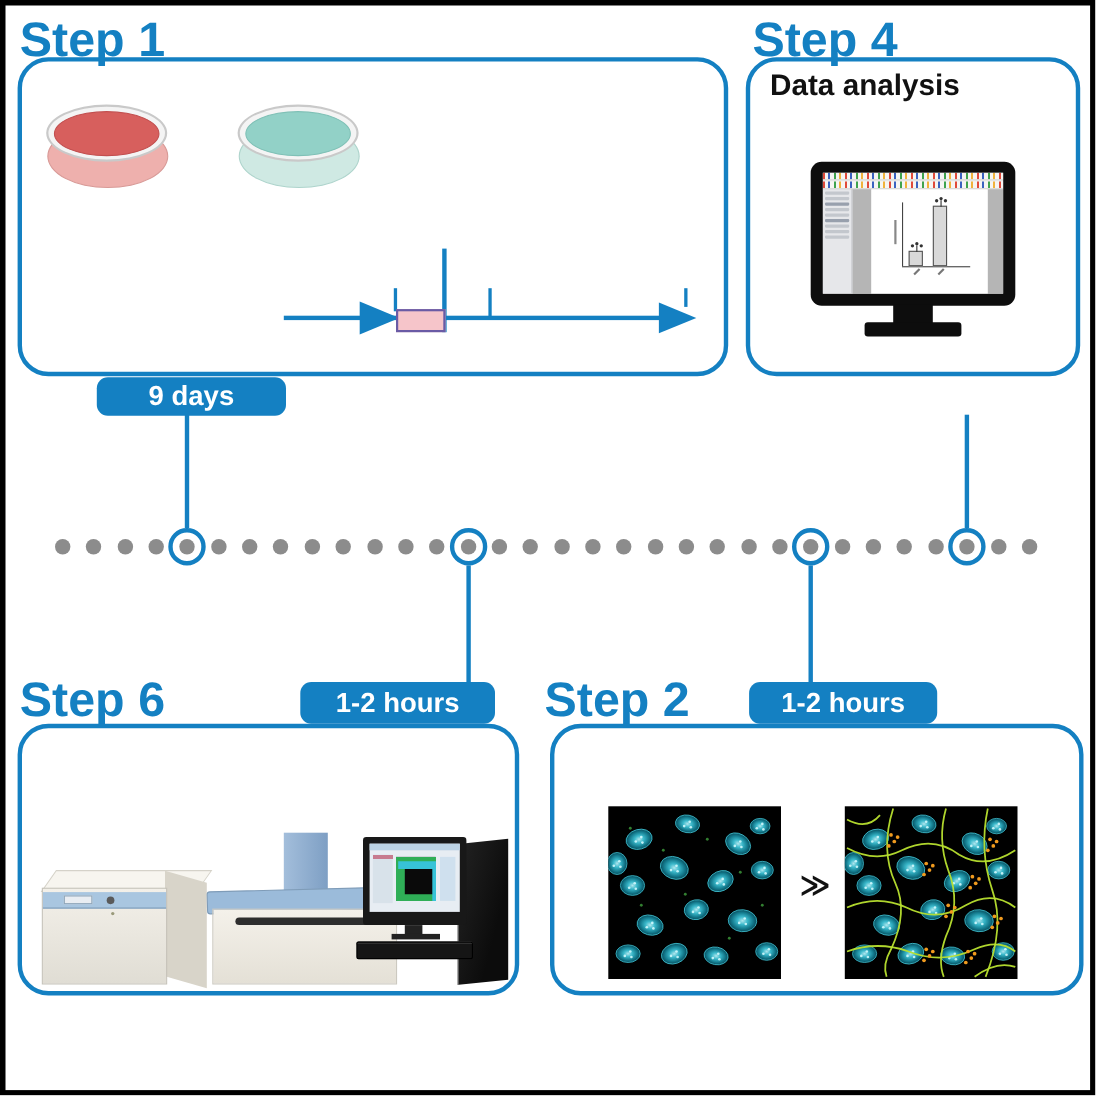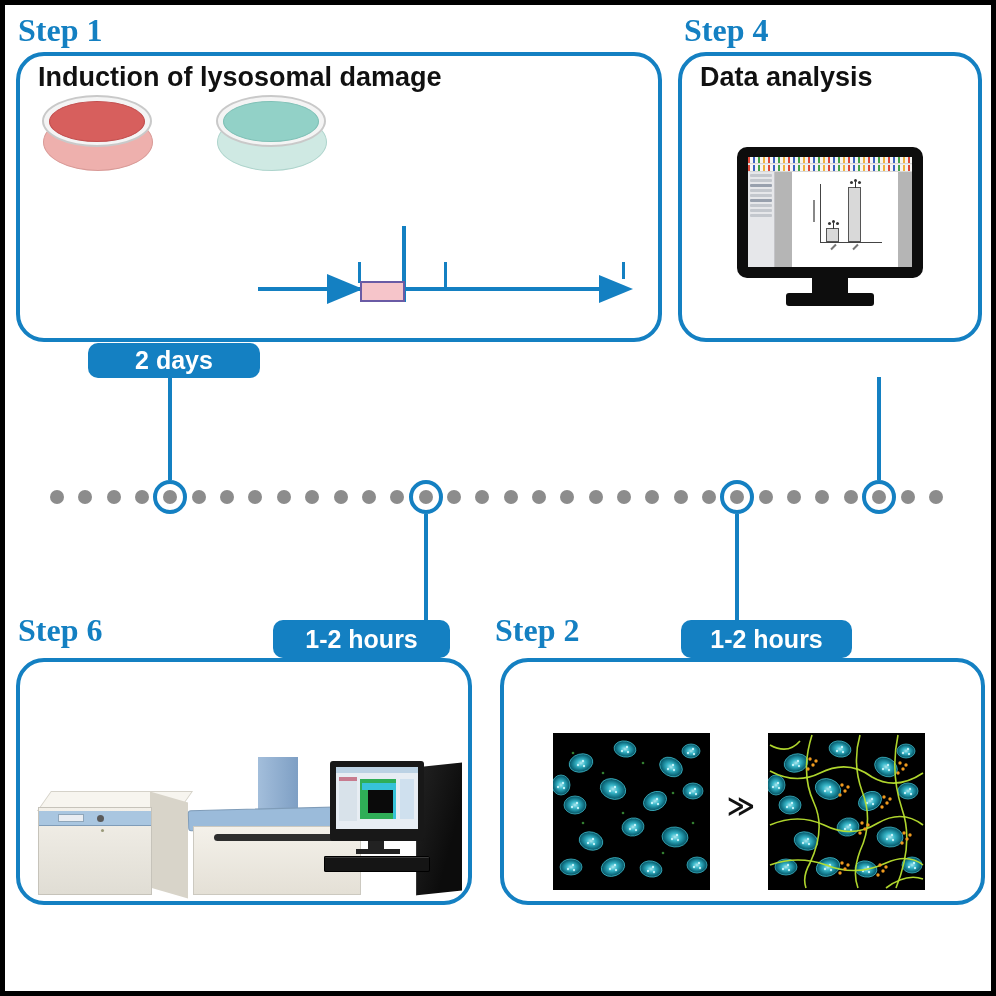--- a/index.html
+++ b/index.html
@@ -2,21 +2,21 @@
 <html style="--accent: #1480c2;"><head>
 <meta charset="utf-8">
 <style>
   :root{ --accent:#1480c2; }
   *{ margin:0; padding:0; box-sizing:border-box; }
   body{ font-family:"Liberation Sans","DejaVu Sans",sans-serif; background:#fff; color:#111; }
   .page{ position:relative; width:996px; height:996px; background:#fff; overflow:hidden; }
   .frame{ position:absolute; inset:0; border:5px solid #000; z-index:50; pointer-events:none; }
 
   .abs{ position:absolute; }
-  .step-label{ position:absolute; font-size:32px; font-weight:bold; color:var(--accent); z-index:6;font-family:Liberation Serif, serif; }
+  .step-label{ position:absolute; font-size:44px; font-weight:bold; color:var(--accent); z-index:6; }
   .box{ position:absolute; border:4px solid var(--accent); border-radius:28px; background:#fff; z-index:2; }
   .box-title{ position:absolute; font-size:27px; font-weight:bold; color:#111; z-index:4; }
   .badge{ position:absolute; background:var(--accent); border-radius:10px; color:#fff;
           font-size:25px; font-weight:bold; text-align:center; z-index:5; }
   .ctr{ text-align:center; }
 
   
   .dish{ position:absolute; width:112px; height:80px; z-index:3; }
   .dish-side{ position:absolute; left:1px; top:18px; width:110px; height:58px; border-radius:50%; }
   .red-side{ background:#eeb0ad; border:1px solid #d89a97; }
@@ -95,21 +95,20 @@
   
   .micro{ position:absolute; width:157px; height:157px; background:#000; z-index:3; }
 </style>
 </head>
 <body>
 
 <div class="page">
 
   <div class="step-label" style="left:18px;top:12px">Step 1</div>
   <div class="box" style="left:16px;top:52px;width:646px;height:290px"></div>
-  <div class="box-title" style="left:38px;top:62px">Induction of lysosomal damage</div>
 
   <div class="dish" style="left:42px;top:95px">
     <div class="dish-side red-side"></div>
     <div class="dish-rim"></div>
     <div class="dish-media red-media"></div>
   </div>
   <div class="abs ctr" style="left:160px;top:122px;width:44px;font-size:21px">or</div>
   <div class="dish" style="left:216px;top:95px">
     <div class="dish-side teal-side"></div>
     <div class="dish-rim"></div>
@@ -134,21 +133,21 @@
   <div class="tl-line" style="left:444px;top:262px;width:3px;height:26px"></div>
   <div class="tl-line" style="left:622px;top:262px;width:3px;height:17px"></div>
   <div class="llome-box" style="left:360px;top:281px;width:45px;height:21px"></div>
 
   <div class="tl-num ctr" style="left:253px;top:303px;width:90px">-19~-25</div>
   <div class="tl-num ctr" style="left:338px;top:303px;width:40px">-1</div>
   <div class="tl-num ctr" style="left:384px;top:303px;width:40px">0</div>
   <div class="tl-num ctr" style="left:426px;top:303px;width:40px">1</div>
   <div class="tl-num ctr" style="left:591px;top:303px;width:70px">10 (h)</div>
 
-  <div class="badge" style="left:88px;top:343px;width:172px;height:35px;line-height:35px">2 days</div>
+  <div class="badge" style="left:88px;top:343px;width:172px;height:35px;line-height:35px">9 days</div>
 
   <div class="step-label" style="left:684px;top:12px">Step 4</div>
   <div class="box" style="left:678px;top:52px;width:304px;height:290px"></div>
   <div class="box-title" style="left:700px;top:62px">Data analysis</div>
   <div class="abs ctr" style="left:682px;top:104px;width:296px;font-size:18px">Analyze data as Gal3 area/cell.</div>
 
   <div class="monitor">
     <div class="mon-screen">
       <div class="scr-toolbar"></div>
       <div class="scr-toolbar" style="position:absolute;left:0;top:8px;right:0"></div>

